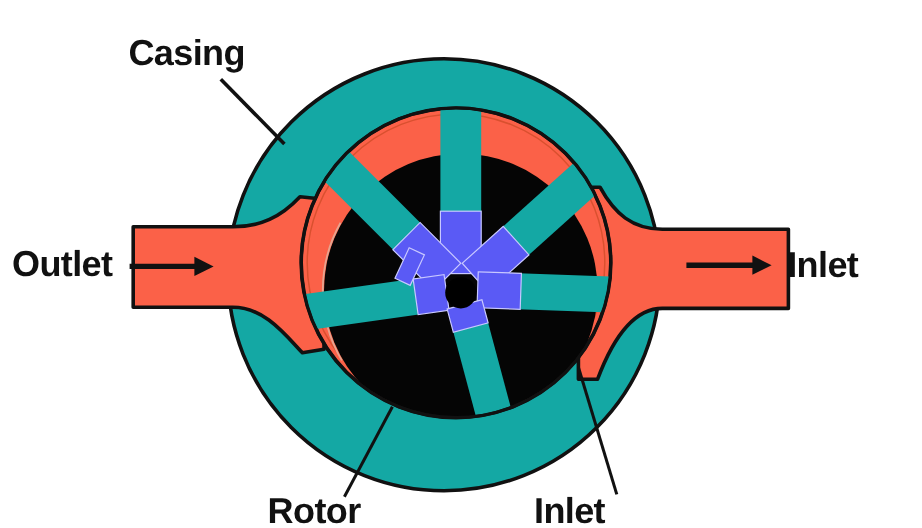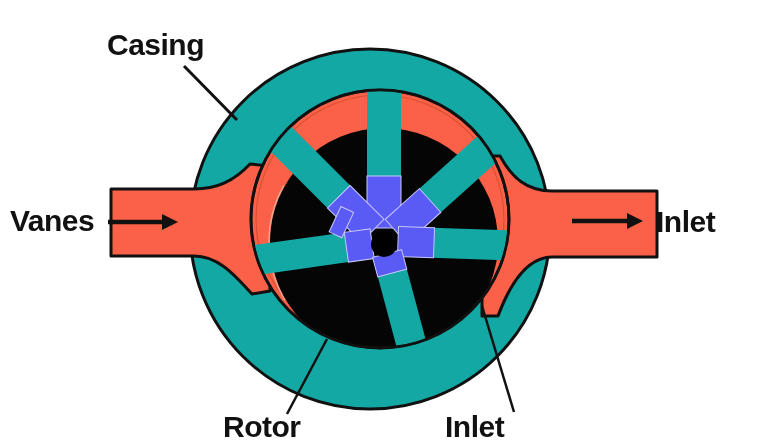--- a/index.html
+++ b/index.html
@@ -104,17 +104,17 @@
       <polygon points="615,197 631,205 615,213" fill="#111"></polygon>
     </g>
 
     <line x1="172" y1="50" x2="225" y2="104" stroke="#111" stroke-width="3"></line>
     <line x1="315" y1="323" x2="275" y2="398" stroke="#111" stroke-width="2.5"></line>
     <line x1="470" y1="290" x2="502" y2="396" stroke="#111" stroke-width="2.5"></line>
   </svg>
 
   
   <div class="label" style="left:107px; top:14px;">Casing</div>
-  <div class="label" style="left:10px; top:190px;">Vanes</div>
+  <div class="label" style="left:10px; top:190px;">Outlet</div>
   <div class="label" style="left:656px; top:191px;">Inlet</div>
   <div class="label" style="left:223px; top:396px;">Rotor</div>
   <div class="label" style="left:445px; top:396px;">Inlet</div>
 </div>
 
 </body></html>

